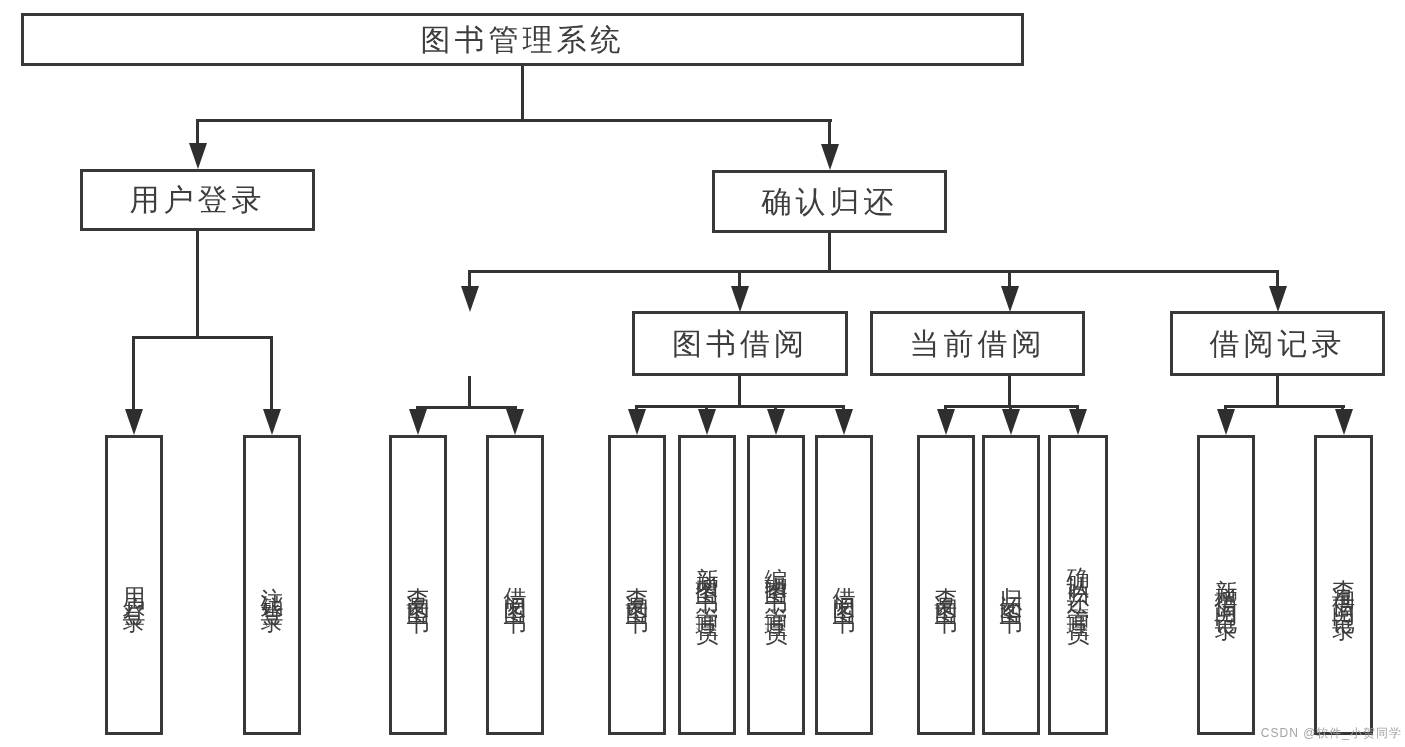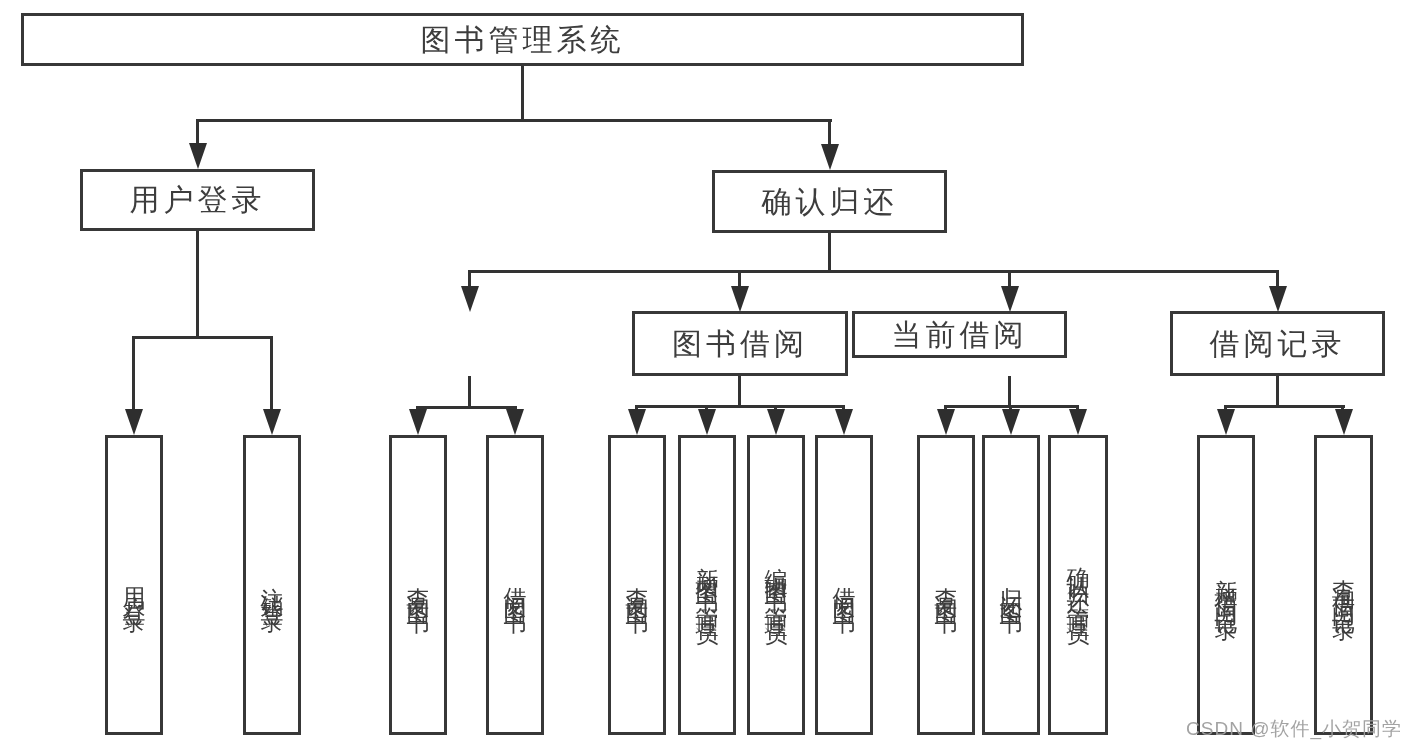--- a/index.html
+++ b/index.html
@@ -41,21 +41,21 @@
     position:absolute;
     width:0;height:0;
     border-left:9px solid transparent;
     border-right:9px solid transparent;
     border-top:26px solid #2e2e2e;
     z-index:3;
   }
   .watermark{
     position:absolute;
     right:3px;bottom:5px;
-    font-size:19px;
+    font-size:12px;
     letter-spacing:1px;
     color:rgba(158,158,158,0.95);
     z-index:10;
     white-space:nowrap;
     margin-top:42px;
   }
 </style>
 </head>
 <body>
 
@@ -118,21 +118,21 @@
     </div>
     <div class="node" style="left: 80px; top: 169px; width: 235px; height: 62px;">
       <span class="label">用户登录</span>
     </div>
     <div class="node" style="left: 712px; top: 170px; width: 235px; height: 63px;">
       <span class="label">确认归还</span>
     </div>
     <div class="node" style="left: 632px; top: 311px; width: 216px; height: 65px;">
       <span class="label">图书借阅</span>
     </div>
-    <div class="node" style="left: 852px; top: 311px; width: 215px; height: 47px;">
+    <div class="node" style="left: 870px; top: 311px; width: 215px; height: 65px;">
       <span class="label">当前借阅</span>
     </div>
     <div class="node" style="left: 1170px; top: 311px; width: 215px; height: 65px;">
       <span class="label">借阅记录</span>
     </div>
     <div class="node v" style="left: 105px; top: 435px; width: 58px; height: 300px;">
       <span class="label">用户登录</span>
     </div>
     <div class="node v" style="left: 243px; top: 435px; width: 58px; height: 300px;">
       <span class="label">注销登录</span>

